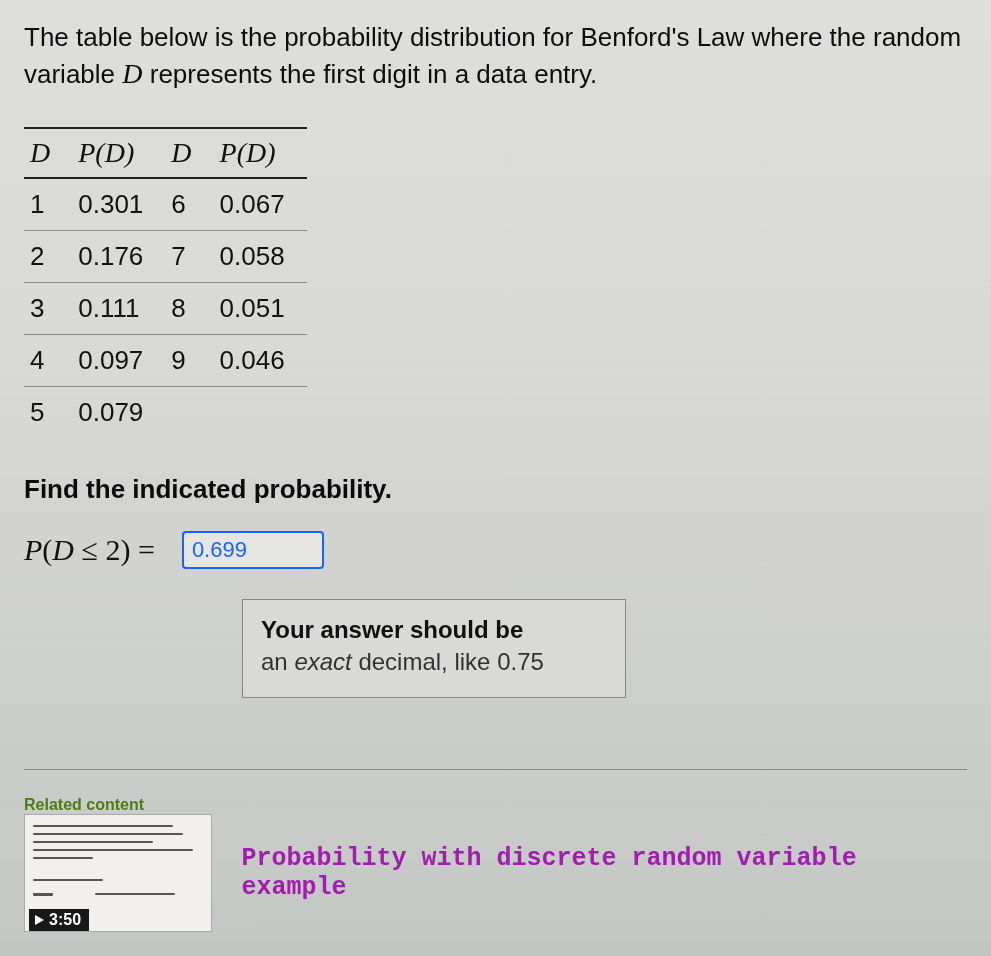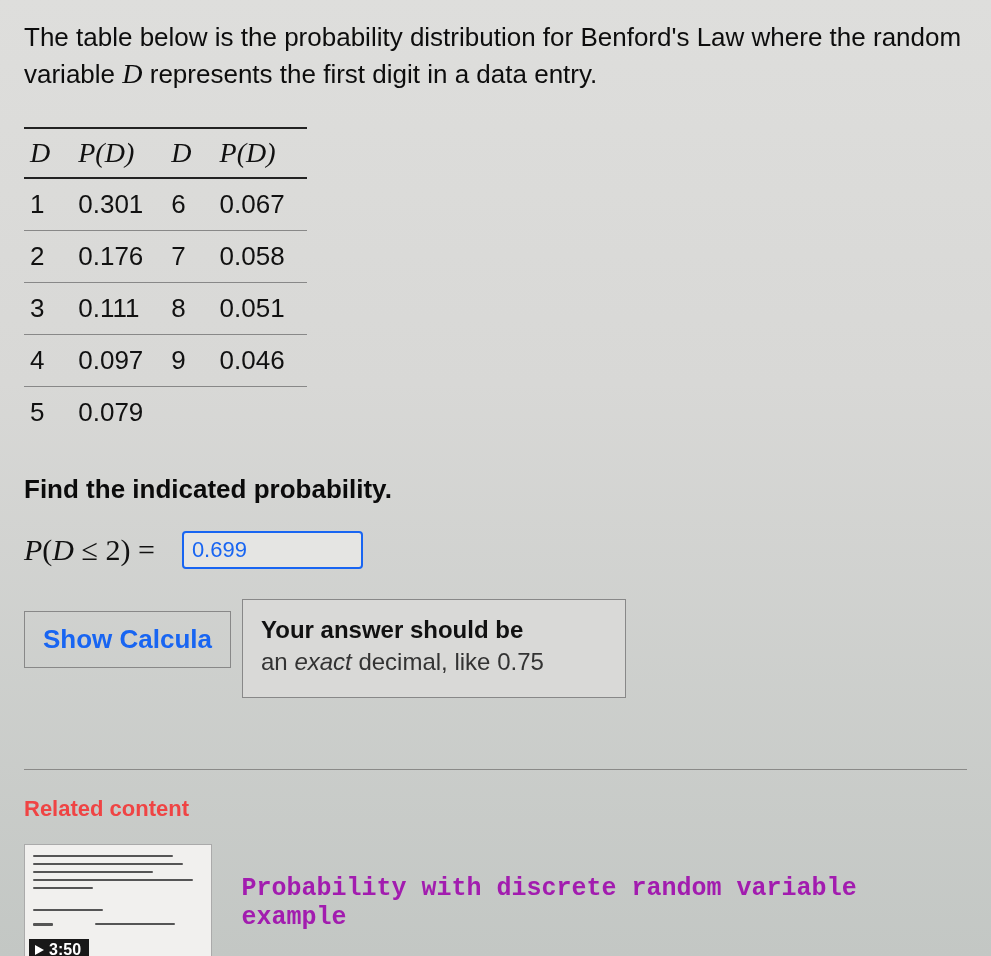--- a/index.html
+++ b/index.html
@@ -60,21 +60,21 @@
     margin-bottom: 30px;
   }
   .answer-expr {
     font-family: "Times New Roman", Georgia, serif;
     font-style: italic;
     font-size: 30px;
     color: #111;
   }
   .answer-expr .roman { font-style: normal; }
   .answer-input {
-    width: 181px;
+    width: 142px;
     height: 38px;
     border: 2px solid #1865f2;
     border-radius: 4px;
     background: #e5e5e3;
     font-size: 22px;
     color: #1865f2;
     padding: 2px 8px;
     outline: none;
   }
   .show-calc-wrap { position: relative; height: 120px; }
@@ -103,24 +103,23 @@
   }
   .hint-box b { color: #111; font-weight: 700; }
   .hint-box .ex { font-style: italic; }
   .hint-box .mono { font-family: Liberation Sans, sans-serif; font-style: normal; text-align: center; }
   hr.sep {
     border: none;
     border-top: 1px solid #8a8a88;
     margin: 50px 0 26px 0;
   }
   .related {
-    font-size: 22px;
-    font-weight: 700;
-    color: #ef4444;
-    margin-bottom: 22px;
+    font-size: 16px;
+    font-weight: 700;
+    color: #4d7c0f;
   }
   .video-row {
     display: flex;
     align-items: center;
     gap: 30px;
   }
   .video-thumb {
     position: relative;
     width: 190px;
     height: 118px;
@@ -206,21 +205,20 @@
 <p class="prompt">Find the indicated probability.</p>
 
 <div class="answer-line">
   <span class="answer-expr">
     <span>P</span><span class="roman">(</span><span>D</span> <span class="roman">≤ 2) =</span>
   </span>
   <input class="answer-input" type="text" value="0.699" style="">
 </div>
 
 <div class="show-calc-wrap">
-  <button class="show-calc-btn">Show Calcula</button>
   <div class="hint-box">
     <b>Your answer should be</b><br>
     <span>an </span><span class="ex">exact</span><span> decimal, like </span><span class="mono">0.75</span>
   </div>
 </div>
 
 <hr class="sep">
 
 <div class="related">Related content</div>
 

